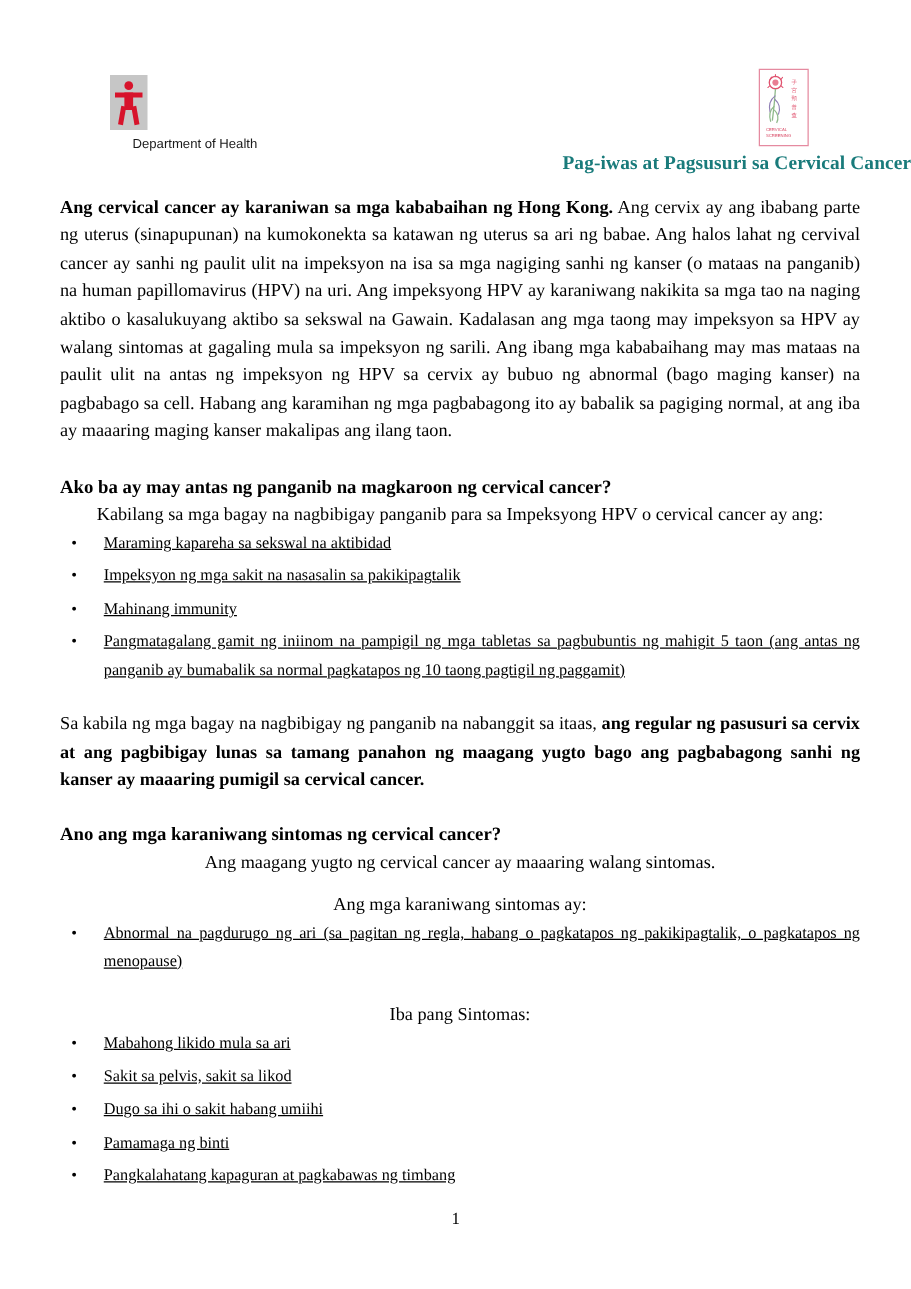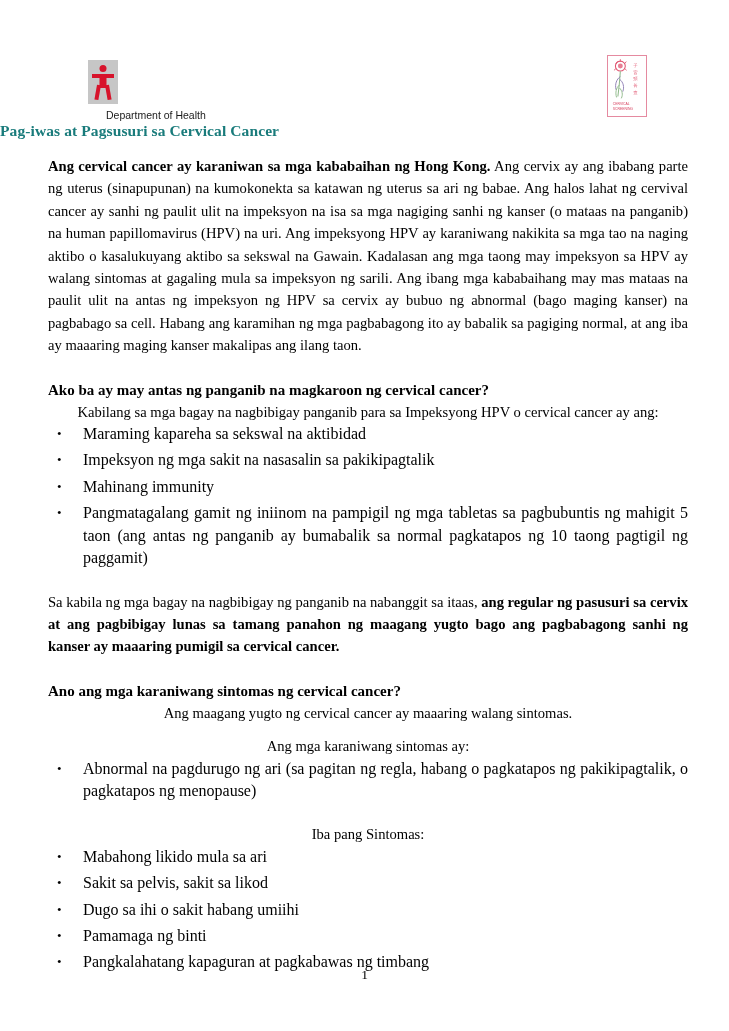--- a/index.html
+++ b/index.html
@@ -107,21 +107,21 @@
     box-sizing: border-box;
     background: #ffffff;
   }
 
   
   .doc-title {
     position: absolute;
     top: 122px;
     left: 0;
     width: 729px;
-    text-align: left;
+    text-align: right;
     color: #197b7b;
     font-weight: bold;
     font-size: 15.5px;
     letter-spacing: 0.1px;
   }
 
   .content {
     position: absolute;
     top: 155px;
     left: 48px;
@@ -153,24 +153,25 @@
   .spacer-lg { height: 22px; }
 
   ul.bullets {
     list-style: none;
     margin: 0;
     padding: 0;
   }
   ul.bullets > li {
     position: relative;
     padding-left: 35px;
-    font-size: 16px;
+    font-size: 13px;
     line-height: 22.4px;
     margin: 0 0 4px 0;
     text-align: justify;
+    text-decoration: underline;
   }
   ul.bullets > li::before {
     content: "\2022";
     position: absolute;
     left: 9px;
     top: 0;
     font-size: 13px;
     line-height: 22.4px;
   }
 

